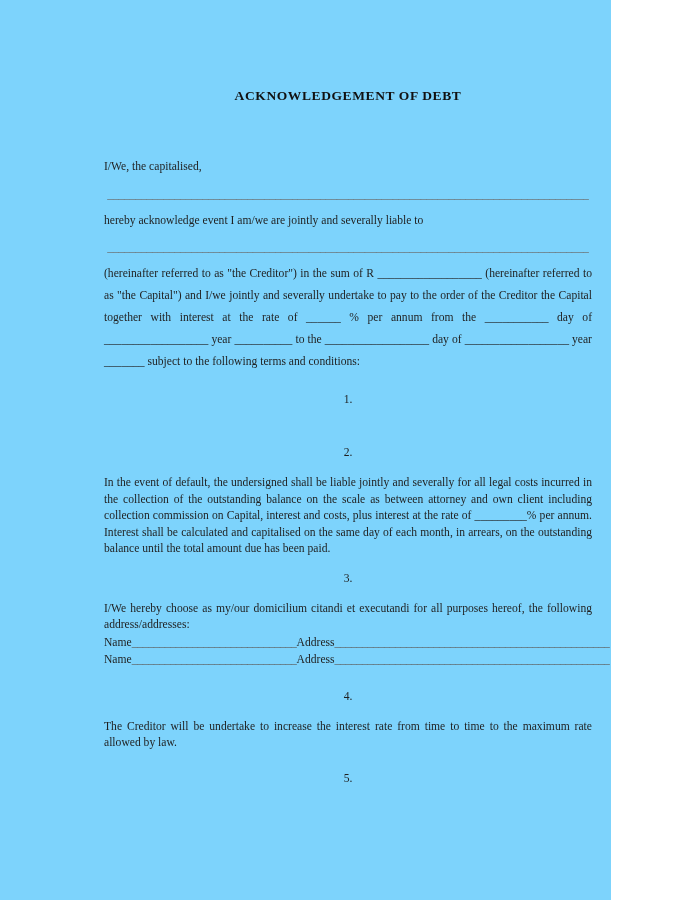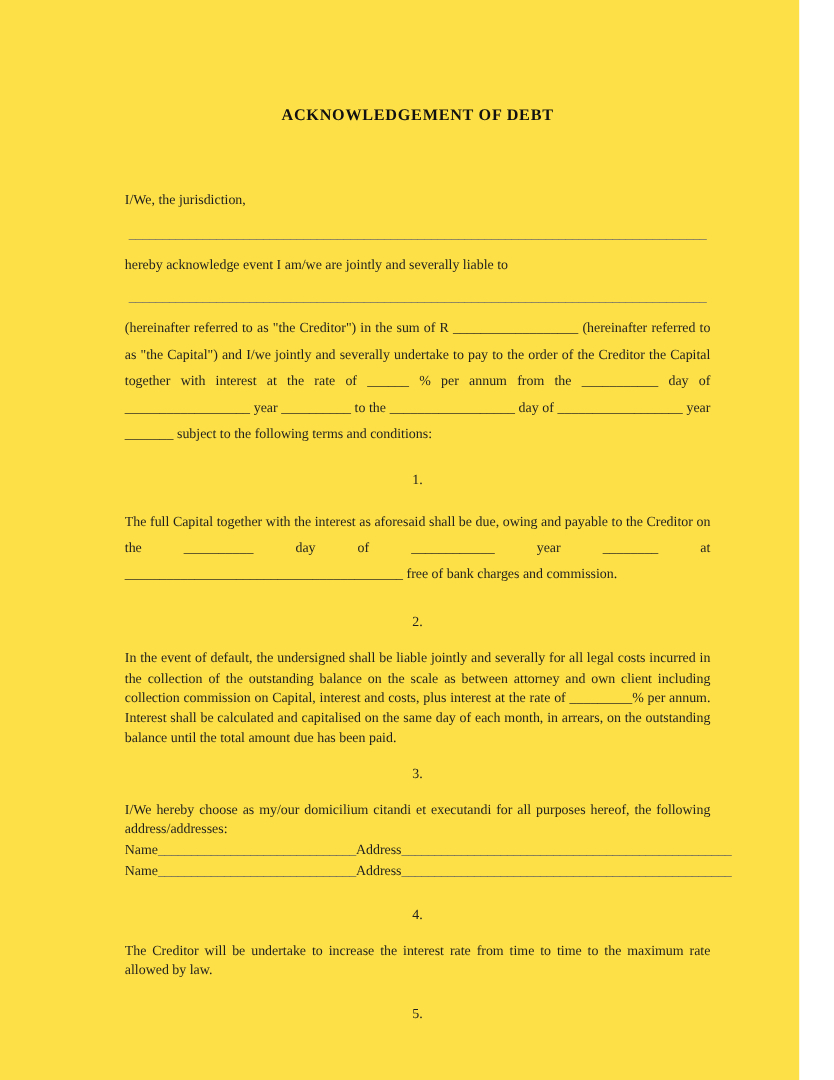--- a/index.html
+++ b/index.html
@@ -7,23 +7,23 @@
     margin: 0;
     padding: 0;
     background: #ffffff;
   }
   body {
     font-family: "Liberation Serif", "DejaVu Serif", serif;
     color: #1a1a1a;
   }
   .page {
     position: relative;
-    width: 666px;
+    width: 611px;
     height: 900px;
-    background: #fde047;
+    background: #7dd3fc;
     overflow: hidden;
     box-sizing: border-box;
   }
   .doc-body {
     position: absolute;
     left: 104px;
     top: 0;
     width: 488px;
   }
   .doc-title {
@@ -90,21 +90,21 @@
 </head>
 <body>
 
 <div class="page">
   <div class="doc-body">
 
     <h1 class="doc-title">ACKNOWLEDGEMENT OF DEBT</h1>
 
     <div class="sp-52"></div>
 
-    <p class="para left">I/We, the jurisdiction,</p>
+    <p class="para left">I/We, the capitalised,</p>
 
     <div class="sp-10"></div>
 
     <p class="rule">______________________________________________________________________________________</p>
 
     <div class="sp-8"></div>
 
     <p class="para left">hereby acknowledge event I am/we are jointly and severally liable to</p>
 
     <div class="sp-10"></div>
@@ -114,21 +114,20 @@
     <div class="sp-8"></div>
 
     <p class="para loose">(hereinafter referred to as "the Creditor") in the sum of R __________________ (hereinafter referred to as "the Capital") and I/we jointly and severally undertake to pay to the order of the Creditor the Capital together with interest at the rate of ______ % per annum from the ___________ day of __________________ year __________ to the __________________ day of __________________ year _______ subject to the following terms and conditions:</p>
 
     <div class="sp-20"></div>
 
     <p class="clause-num">1.</p>
 
     <div class="sp-18"></div>
 
-    <p class="para loose">The full Capital together with the interest as aforesaid shall be due, owing and payable to the Creditor on the __________ day of ____________ year ________ at ________________________________________ free of bank charges and commission.</p>
 
     <div class="sp-22"></div>
 
     <p class="clause-num">2.</p>
 
     <div class="sp-16"></div>
 
     <p class="para tight">In the event of default, the undersigned shall be liable jointly and severally for all legal costs incurred in the collection of the outstanding balance on the scale as between attorney and own client including collection commission on Capital, interest and costs, plus interest at the rate of _________% per annum. Interest shall be calculated and capitalised on the same day of each month, in arrears, on the outstanding balance until the total amount due has been paid.</p>
 
     <div class="sp-14"></div>

